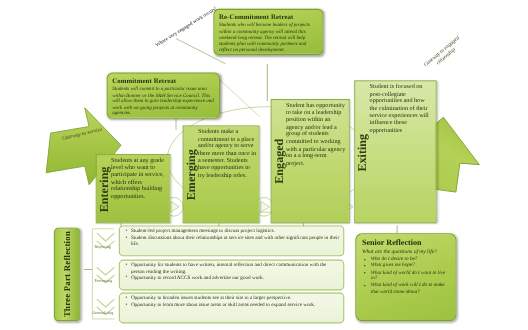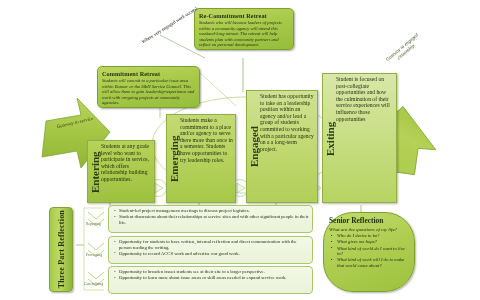--- a/index.html
+++ b/index.html
@@ -230,21 +230,21 @@
     </ul>
   </div>
 
   <div class="node bpanel" style="left:108px;top:266px;width:205px;height:28px;">
     <ul>
       <li>Opportunity to broaden issues students see at their site to a larger perspective.</li>
       <li>Opportunity to learn more about issue areas or skill areas needed to expand service work.</li>
     </ul>
   </div>
 
-  <div class="node senior" style="left:323px;top:212px;width:92px;height:80px;border-radius:30px;">
+  <div class="node senior" style="left:323px;top:212px;width:92px;height:80px;">
     <div class="sttl">Senior Reflection</div>
     <div class="sq">What are the questions of my life?</div>
     <ul>
       <li>Who do I desire to be?</li>
       <li>What gives me hope?</li>
       <li>What kind of world do I want to live in?</li>
       <li>What kind of work will I do to make that world come about?</li>
     </ul>
   </div>
 

